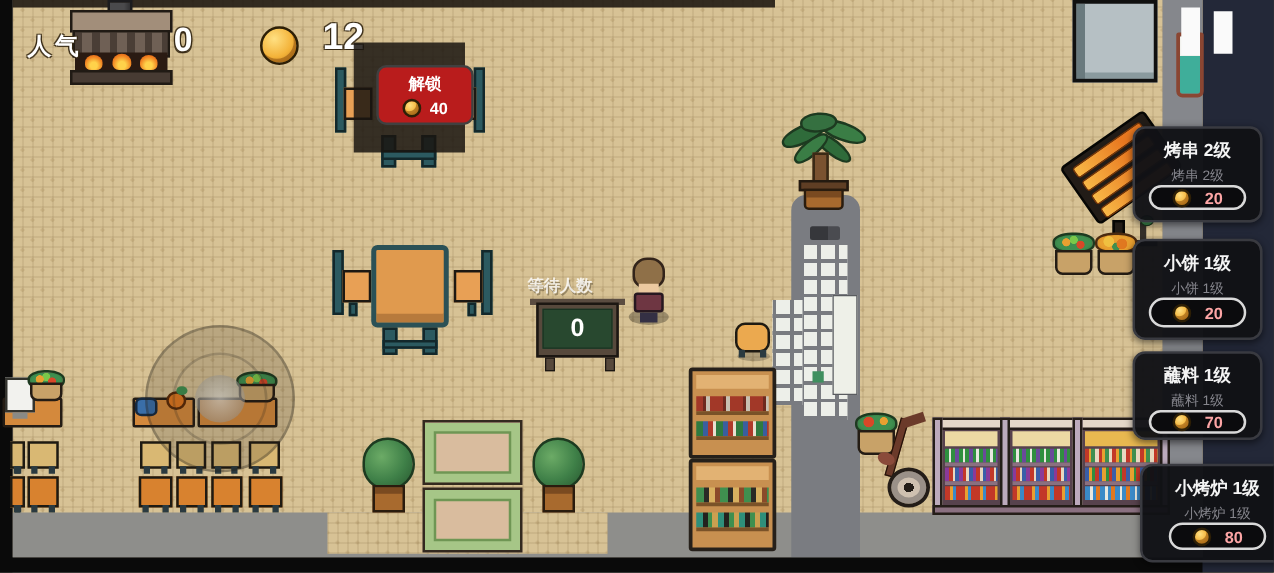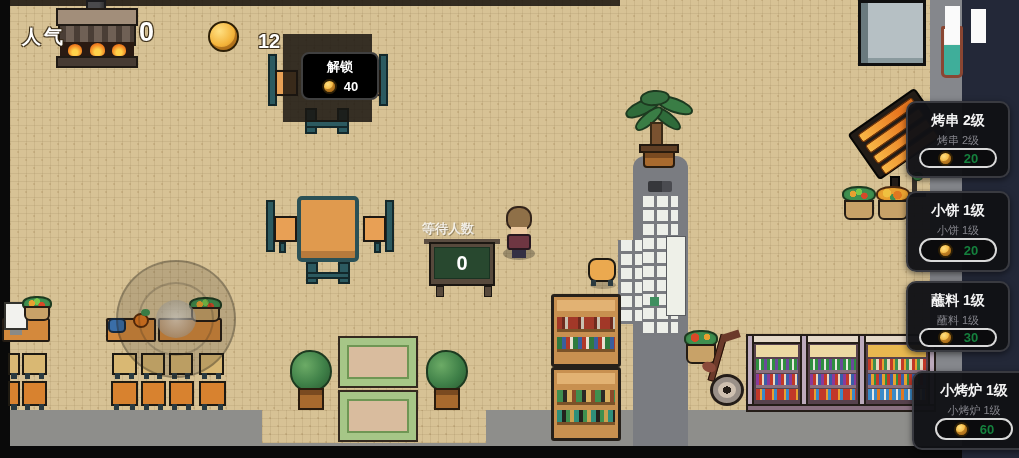--- a/index.html
+++ b/index.html
@@ -20,33 +20,33 @@
     text-shadow:1px 1px 0 rgba(50,38,18,.85),-1px 1px 0 rgba(50,38,18,.85),1px -1px 0 rgba(50,38,18,.85),-1px -1px 0 rgba(50,38,18,.85); }
 
   .coin, .coin-s { border-radius:50%;
     background:radial-gradient(circle at 35% 30%, #ffe082, #f3b33a 55%, #c9841f 90%);
     border:2px solid #2d1f06; box-shadow:inset -2px -3px 0 rgba(130,70,10,.5); }
   .coin-s { display:inline-block; width:15px; height:15px; }
 
   .banner { background:rgba(250,250,248,.93); border-radius:5px; color:#4a4a4a; font-weight:bold;
     font-size:13px; display:flex; align-items:center; justify-content:center; box-shadow:0 1px 3px rgba(0,0,0,.3); }
 
-  .tooltip { background:#000000; border:2px solid #404040; border-radius:8px; display:flex; flex-direction:column;
+  .tooltip { background:#b91c1c; border:2px solid #404040; border-radius:8px; display:flex; flex-direction:column;
     align-items:center; justify-content:center; gap:3px; color:#fff; cursor:pointer; }
   .tt-label { font-size:13px; font-weight:bold; }
   .tt-row { display:flex; align-items:center; gap:7px; }
   .tt-cost { font-size:13px; font-weight:bold; }
 
   .panel { background:rgba(17,18,22,.97); border:2px solid #393a40; border-radius:10px; display:flex;
     flex-direction:column; align-items:center; padding:9px 4px 8px; color:#fff; box-shadow:0 2px 6px rgba(0,0,0,.5); cursor:pointer; }
   .panel-title { font-size:14px; font-weight:bold; color:#f4f4f4; }
   .panel-sub { font-size:11px; color:#85858c; margin-top:3px; }
   .pill { margin-top:auto; width:78px; height:24px; background:#0b0b0d; border:2px solid #d9d9d9; border-radius:13px;
     display:flex; align-items:center; justify-content:center; gap:11px; }
-  .pill-cost { font-size:13px; font-weight:bold; color:#15803d; }
+  .pill-cost { font-size:13px; font-weight:bold; color:#fca5a5; }
 
   .tile-grid { background-color:#edefe9;
     background-image:repeating-linear-gradient(90deg,#797b80 0 3px,transparent 3px 14px),
                      repeating-linear-gradient(0deg,#797b80 0 3px,transparent 3px 14px); }
 
   .chair-b { background:#2c5a60; border:2px solid #13282b; }
   .chair-s { background:#e8a055; border:2px solid #1d1812; }
   .tealleg { background:#2c5a60; border:2px solid #13282b; }
   .counter { background:#d4893c; border:2px solid #241c14; border-radius:2px; }
   .basket  { background:#c8a268; border:2px solid #241c14; border-radius:0 0 6px 6px; }
@@ -94,21 +94,21 @@
   <div style="left:58px;top:24px;width:78px;height:22px;background:#6f6055;border:2px solid #201a14;background-image:repeating-linear-gradient(90deg,#4a3e36 0 6px,transparent 6px 14px)"></div>
   <div style="left:60px;top:42px;width:74px;height:16px;background:#2a1a12"></div>
   <div class="flame" style="left:68px;top:44px;width:14px;height:12px"></div>
   <div class="flame" style="left:90px;top:43px;width:15px;height:13px"></div>
   <div class="flame" style="left:112px;top:44px;width:14px;height:12px"></div>
   <div style="left:56px;top:56px;width:82px;height:12px;background:#473b33;border:2px solid #201a14"></div>
 
   <div class="txt-outline" style="left:22px;top:24px;font-size:19px;letter-spacing:3px">人气</div>
   <div class="txt-outline" style="left:139px;top:17px;font-size:27px">0</div>
   <div class="coin" style="left:208px;top:21px;width:31px;height:31px"></div>
-  <div class="txt-outline" style="left:258px;top:30px;font-size:20px">12</div>
+  <div class="txt-outline" style="left:258px;top:13px;font-size:30px">12</div>
 
   <div class="chair-b" style="left:268px;top:54px;width:9px;height:52px"></div>
   <div class="chair-s" style="left:275px;top:70px;width:23px;height:26px"></div>
   <div class="chair-b" style="left:379px;top:54px;width:9px;height:52px"></div>
   <div class="chair-s" style="left:358px;top:70px;width:23px;height:26px"></div>
   <div class="tealleg" style="left:305px;top:108px;width:12px;height:26px"></div>
   <div class="tealleg" style="left:337px;top:108px;width:12px;height:26px"></div>
   <div class="tealleg" style="left:305px;top:120px;width:44px;height:8px"></div>
   <div style="left:283px;top:34px;width:89px;height:88px;background:rgba(26,21,17,.85)"></div>
   <div class="tooltip" style="left:301px;top:52px;width:78px;height:48px">
@@ -286,25 +286,25 @@
     <div class="pill">
       <span class="coin-s"></span>
       <span class="pill-cost">20</span>
     </div>
   </div>
   <div class="panel" style="left:906px;top:281px;width:104px;height:71px">
     <div class="panel-title">蘸料 1级</div>
     <div class="panel-sub">蘸料 1级</div>
     <div class="pill">
       <span class="coin-s"></span>
-      <span class="pill-cost">30</span>
+      <span class="pill-cost">70</span>
     </div>
   </div>
   <div class="panel" style="left:912px;top:371px;width:124px;height:79px">
     <div class="panel-title">小烤炉 1级</div>
     <div class="panel-sub">小烤炉 1级</div>
     <div class="pill">
       <span class="coin-s"></span>
-      <span class="pill-cost">60</span>
+      <span class="pill-cost">80</span>
     </div>
   </div>
 
 </div>
 
 </body></html>

